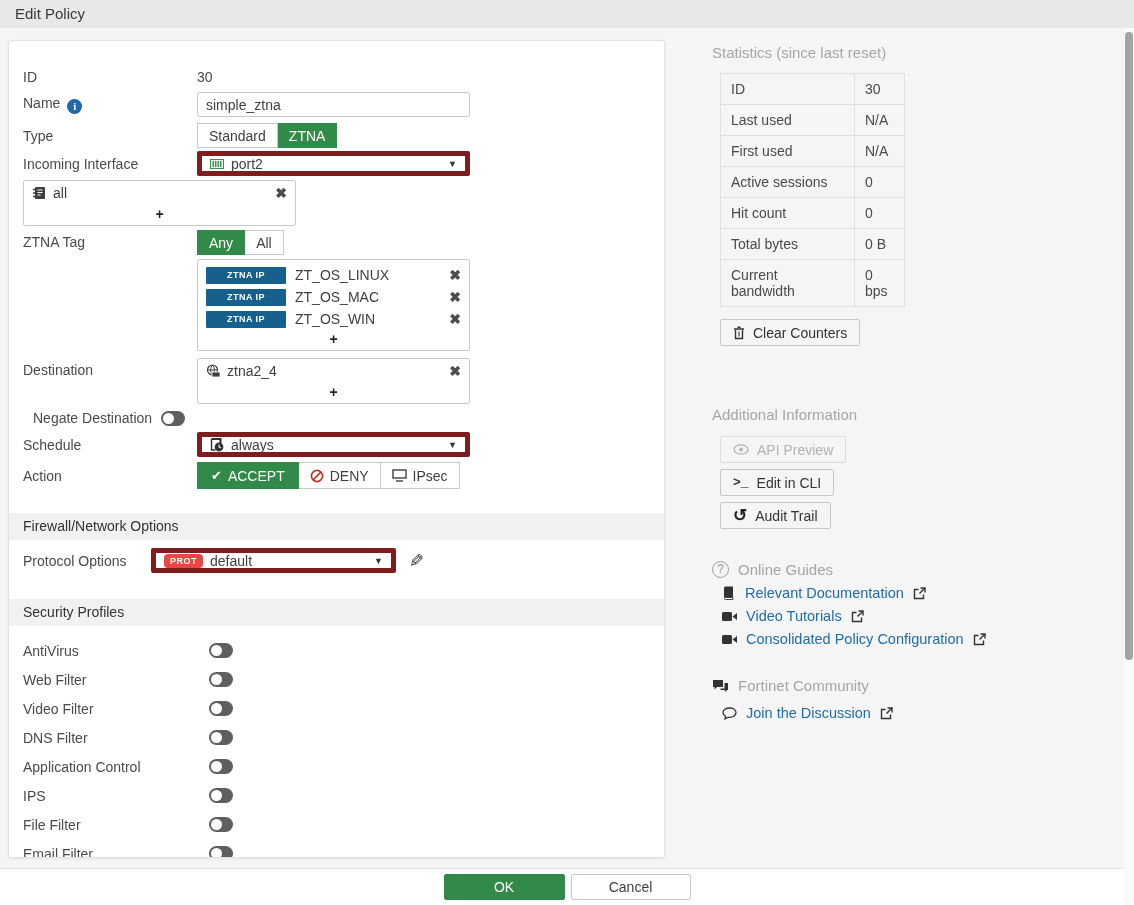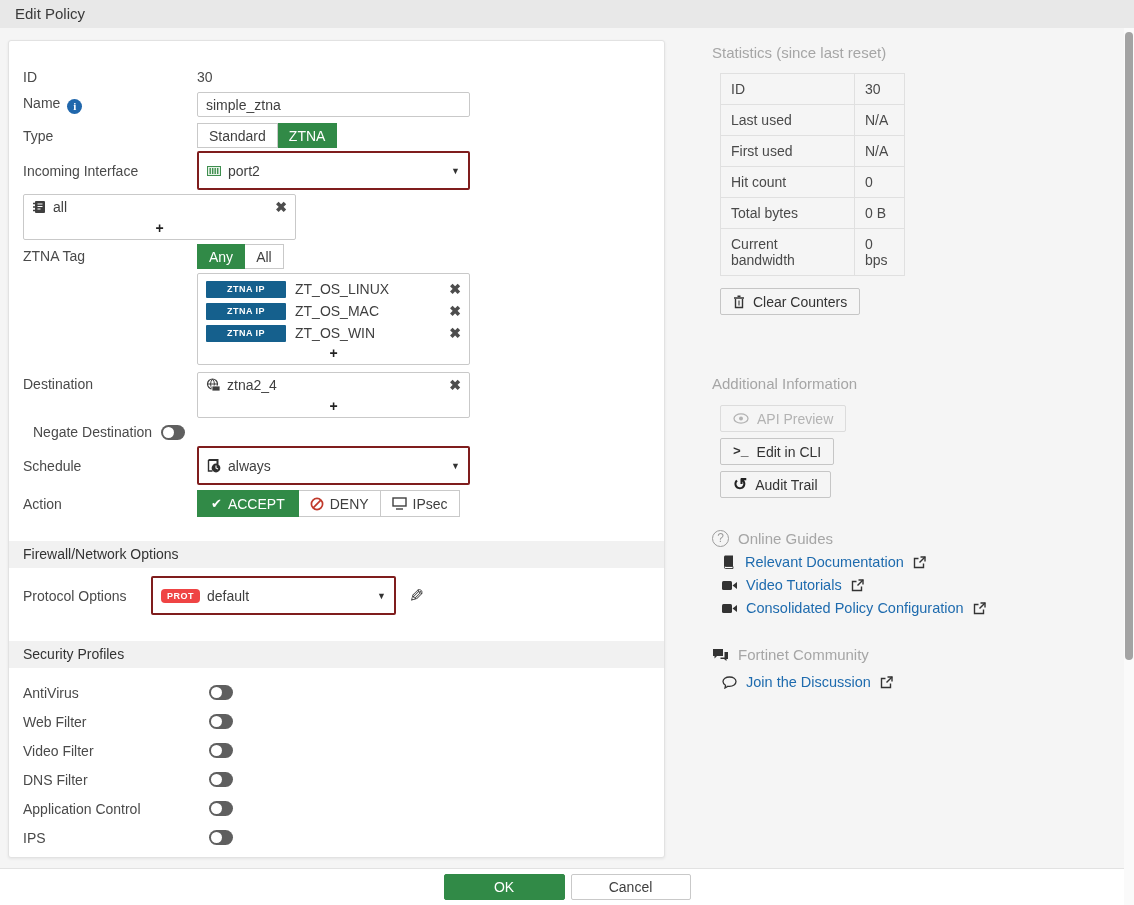--- a/index.html
+++ b/index.html
@@ -17,21 +17,21 @@
     background:#fff; border:1px solid #e2e2e2; border-radius:3px;
     box-shadow:0 1px 3px rgba(0,0,0,.07); padding:28px 14px 0 14px; overflow:hidden; }
   .row { display:flex; align-items:center; }
   .row .lbl { width:174px; flex:none; color:#4a4a4a; }
   .row-top { align-items:flex-start; }
   .row-top .lbl { line-height:24px; }
   .plainval { color:#4a4a4a; }
   
   .tinput { width:273px; height:25px; border:1px solid #c9c9c9; border-radius:2px;
     padding:0 8px; font:14px "Liberation Sans",sans-serif; color:#3f3f3f; background:#fff; }
-  .select { width:273px; height:39px; border:2px solid #7f1d1d; border-radius:2px;
+  .select { width:273px; height:25px; border:5px solid #7f1d1d; border-radius:2px;
     background:#fff; display:flex; align-items:center; padding:0 8px; gap:7px; cursor:pointer; }
   .select .grow { flex:1; }
   .caret { font-size:9px; color:#333; }
   
   .seg { display:flex; }
   .seg button { height:25px; padding:0 11px; background:#fff; border:1px solid #c9c9c9;
     border-left-width:0; font:14px "Liberation Sans",sans-serif; color:#3f3f3f;
     display:flex; align-items:center; gap:6px; cursor:pointer; }
   .seg button:first-child { border-left-width:1px; }
   .seg button.active { background:#318a47; border-color:#318a47; color:#fff; }
@@ -306,20 +306,24 @@
         </tr>
     <tr>
           <td class="sl">Last used</td>
           <td class="sv">N/A</td>
         </tr>
     <tr>
           <td class="sl">First used</td>
           <td class="sv">N/A</td>
         </tr>
     <tr>
+          <td class="sl">Active sessions</td>
+          <td class="sv">0</td>
+        </tr>
+    <tr>
           <td class="sl">Hit count</td>
           <td class="sv">0</td>
         </tr>
     <tr>
           <td class="sl">Total bytes</td>
           <td class="sv">0 B</td>
         </tr>
     <tr>
           <td class="sl">Current bandwidth</td>
           <td class="sv">0 bps</td>

